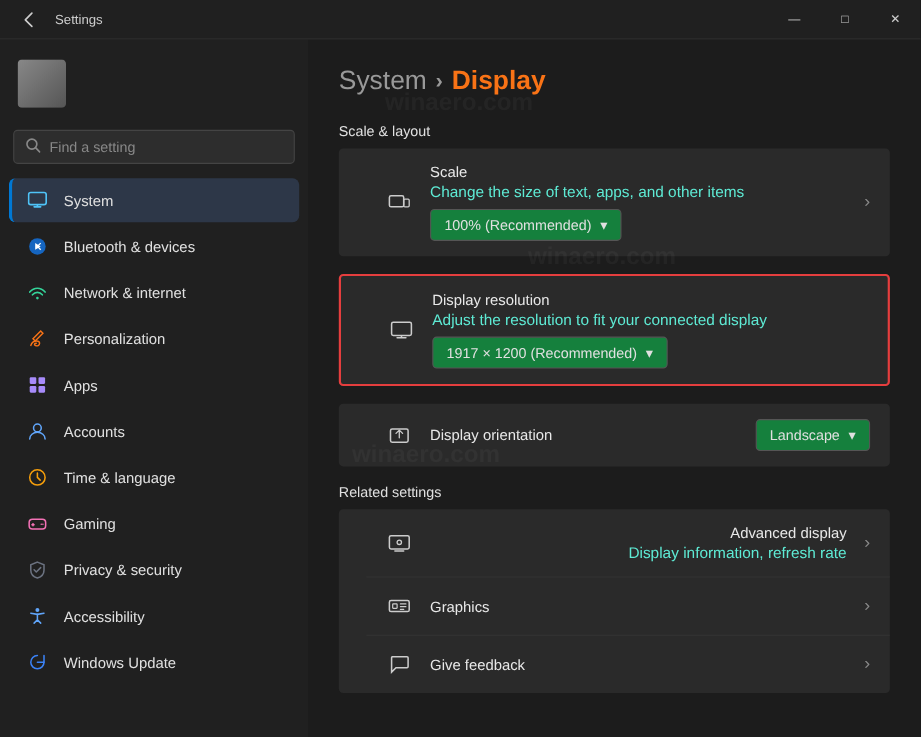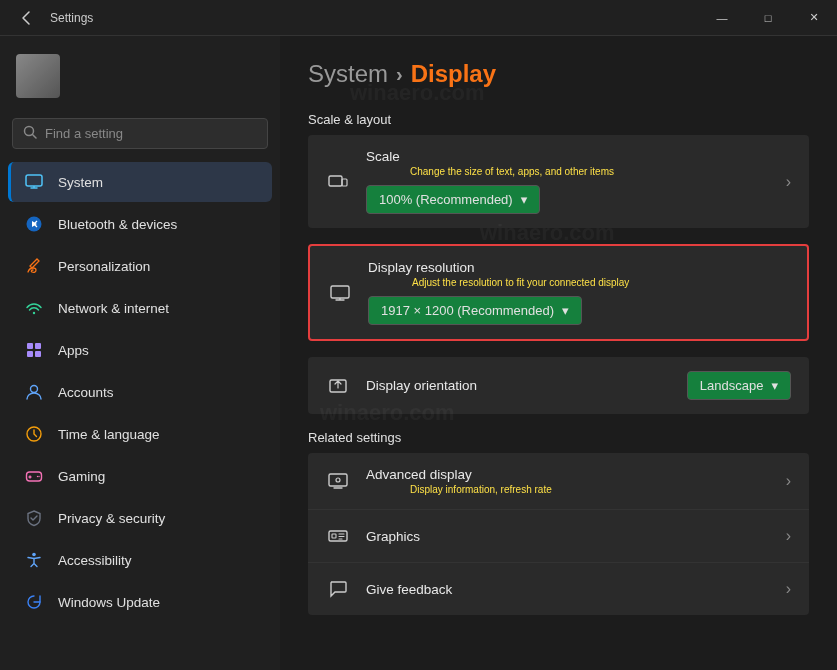--- a/index.html
+++ b/index.html
@@ -194,20 +194,21 @@
       font-weight: 400;
       color: #e0e0e0;
       margin-bottom: 8px;
     }
 
     .settings-card {
       background: #2a2a2a;
       border-radius: 4px;
       overflow: hidden;
       margin-bottom: 16px;
+      padding-left: 25px;
     }
     .settings-item {
       display: flex;
       align-items: center;
       padding: 14px 18px;
       border-bottom: 1px solid #333;
       gap: 16px;
     }
     .settings-item:last-child { border-bottom: none; }
     .settings-item-icon {
@@ -221,24 +222,23 @@
     }
     .settings-item-content {
       flex: 1;
     }
     .settings-item-title {
       font-size: 13.5px;
       color: #e8e8e8;
       font-weight: 400;
     }
     .settings-item-desc {
-      font-size: 10px;
-      color: #fde047;
+      font-size: 14px;
+      color: #5eead4;
       margin-top: 2px;
-      margin-left: 44px;
     }
     .settings-item-right {
       display: flex;
       align-items: center;
       gap: 6px;
     }
     .dropdown-btn {
       background: #15803d;
       border: 1px solid #555;
       border-radius: 4px;
@@ -328,38 +328,38 @@
           <circle cx="9" cy="9" r="7.5" fill="#1565C0" stroke="none"></circle>
           <path d="M7 6l5 3-5 3V6z" fill="white"></path>
           <path d="M9 9l3 3" stroke="white" stroke-width="1.2"></path>
           <path d="M9 9l3-3" stroke="white" stroke-width="1.2"></path>
         </svg>
       </div>
       <span>Bluetooth &amp; devices</span>
     </div>
 
     <div class="nav-item">
-      <div class="nav-icon icon-personalization">
-        <svg width="18" height="18" viewBox="0 0 18 18" fill="none">
-          <path d="M3 15c1-3 3-4 5-4s3 1 3 2c0 2-2 3-4 2-1-.5-1-2 1-2" stroke="#f97316" stroke-width="1.3" fill="none" stroke-linecap="round"></path>
-          <path d="M12 2l2 2-7 7-2-2z" stroke="#f97316" stroke-width="1.3" fill="none"></path>
-        </svg>
-      </div>
-      <span>Personalization</span>
-    </div>
-
-    <div class="nav-item">
       <div class="nav-icon icon-network">
         <svg width="18" height="18" viewBox="0 0 18 18" fill="none">
           <path d="M2 8.5c1.9-2.2 4.6-3.5 7-3.5s5.1 1.3 7 3.5" stroke="#34d399" stroke-width="1.5" stroke-linecap="round" fill="none"></path>
           <path d="M4.5 11c1.2-1.4 2.8-2.2 4.5-2.2s3.3.8 4.5 2.2" stroke="#34d399" stroke-width="1.5" stroke-linecap="round" fill="none"></path>
           <circle cx="9" cy="14" r="1.2" fill="#34d399"></circle>
         </svg>
       </div>
       <span>Network &amp; internet</span>
+    </div>
+
+    <div class="nav-item">
+      <div class="nav-icon icon-personalization">
+        <svg width="18" height="18" viewBox="0 0 18 18" fill="none">
+          <path d="M3 15c1-3 3-4 5-4s3 1 3 2c0 2-2 3-4 2-1-.5-1-2 1-2" stroke="#f97316" stroke-width="1.3" fill="none" stroke-linecap="round"></path>
+          <path d="M12 2l2 2-7 7-2-2z" stroke="#f97316" stroke-width="1.3" fill="none"></path>
+        </svg>
+      </div>
+      <span>Personalization</span>
     </div>
 
     <div class="nav-item">
       <div class="nav-icon icon-apps">
         <svg width="18" height="18" viewBox="0 0 18 18" fill="none">
           <rect x="2" y="2" width="6" height="6" rx="1" fill="#a78bfa"></rect>
           <rect x="10" y="2" width="6" height="6" rx="1" fill="#a78bfa"></rect>
           <rect x="2" y="10" width="6" height="6" rx="1" fill="#a78bfa"></rect>
           <rect x="10" y="10" width="6" height="6" rx="1" fill="#a78bfa"></rect>
         </svg>
@@ -510,21 +510,21 @@
             <span>Landscape</span>
             <span>▾</span>
           </button>
         </div>
       </div>
     </div>
 
     <div class="section-title">Related settings</div>
 
     <div class="settings-card">
-      <div class="settings-item" style="cursor:pointer;">
+      <div class="settings-item" style="cursor:pointer;text-align:right;">
         <div class="settings-item-icon">
           <svg width="22" height="22" viewBox="0 0 22 22" fill="none">
             <rect x="2" y="4" width="18" height="12" rx="1.5" stroke="#ccc" stroke-width="1.4"></rect>
             <line x1="7" y1="18" x2="15" y2="18" stroke="#ccc" stroke-width="1.4" stroke-linecap="round"></line>
             <circle cx="11" cy="10" r="2" stroke="#ccc" stroke-width="1.2"></circle>
           </svg>
         </div>
         <div class="settings-item-content">
           <div class="settings-item-title">Advanced display</div>
           <div class="settings-item-desc">Display information, refresh rate</div>

